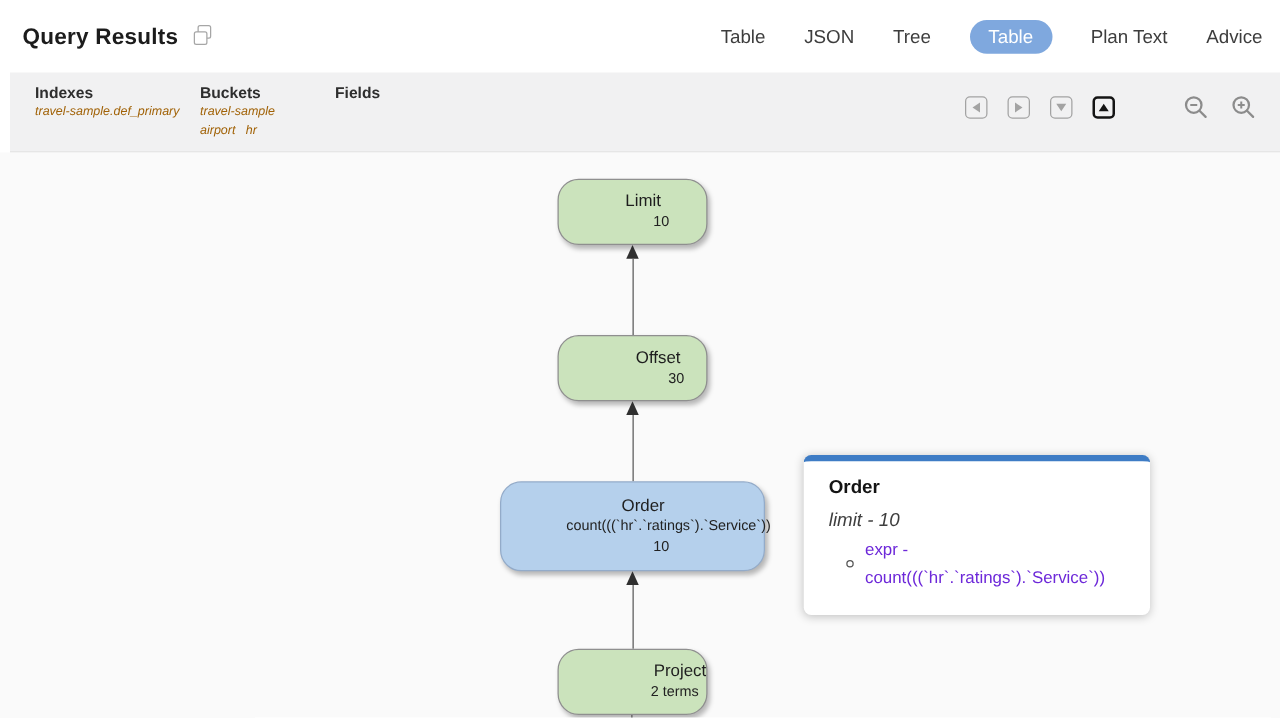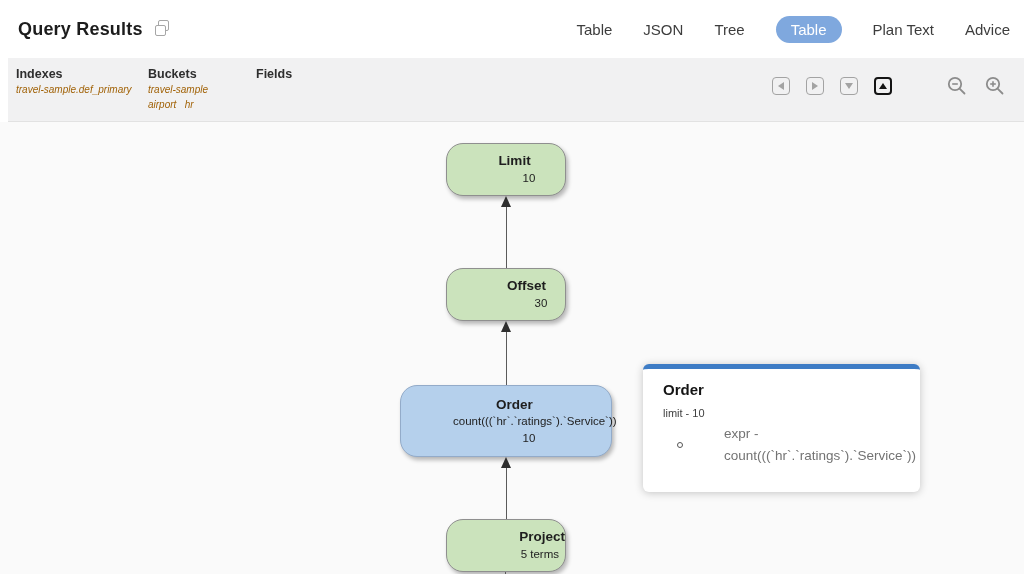--- a/index.html
+++ b/index.html
@@ -16,21 +16,21 @@
     border:1.5px solid #a6a6a6; border-radius:2px; background:#fff; }
   .copy-icon .front { position:absolute; left:0; top:5px; width:11px; height:11px;
     border:1.5px solid #a6a6a6; border-radius:2px; background:#fff; }
   .tabs { margin-left:auto; display:flex; align-items:center; gap:31px; padding-right:14px; }
   .tab { font-size:15px; color:#3d3d3d; cursor:pointer; white-space:nowrap; }
   .tab.active { background:#7fa8de; color:#ffffff; border-radius:15px; padding:5px 15px; }
 
   
   .infobar { position:absolute; left:8px; top:58px; width:1016px; height:64px;
     background:#f1f1f2; border-bottom:1px solid #e2e2e2;
-    display:flex; align-items:flex-start; padding:9px 0 0 8px; }
+    display:flex; align-items:flex-start; padding:9px 0 0 20px; }
   .info-col { margin-right:0; }
   .info-label { font-size:12.5px; font-weight:700; color:#2e2e2e; margin-bottom:2px; }
   .info-value { font-size:10px; font-style:italic; color:#a16207; line-height:1.45; white-space:pre-wrap; }
   .col-indexes { width:132px; }
   .col-buckets { width:108px; }
   .col-fields  { width:468px; }
 
   .bar-tools { margin-left:auto; display:flex; align-items:center; padding-top:8px; }
   .nav-btn { width:18px; height:18px; border:1.5px solid #a3a3a3; border-radius:4px;
     display:inline-flex; align-items:center; justify-content:center;
@@ -44,37 +44,37 @@
   .zoom-btn { width:22px; height:22px; margin-left:16px; cursor:pointer; }
   .zoom-group { margin-left:22px; margin-right:18px; display:flex; align-items:center; }
 
   
   .canvas { position:absolute; left:0; top:122px; width:1024px; height:452px; background:#fafafa; }
 
   .node { position:absolute; border-radius:17px; text-align:center; cursor:pointer;
     box-shadow:2px 3px 4px rgba(0,0,0,0.28); display:flex; flex-direction:column; justify-content:center; }
   .node-green { background:#cbe3bc; border:1px solid #8f8f8f; }
   .node-blue  { background:#b5d0ec; border:1px solid #93abc9; }
-  .node-title { font-size:13.5px; font-weight:700; color:#1e1e1e; line-height:1.3;margin-left:17px; }
+  .node-title { font-size:13.5px; font-weight:400; color:#1e1e1e; line-height:1.3;margin-left:17px; }
   .node-detail { font-size:11.5px; color:#222; line-height:1.45; padding:0 6px;margin-left:46px; }
 
   .connector { position:absolute; width:12px; display:flex; flex-direction:column; align-items:center; }
   .connector .arrowhead { width:0; height:0; border-left:5px solid transparent;
     border-right:5px solid transparent; border-bottom:11px solid #2f2f2f; }
   .connector .line { width:1px; flex:1; background:#5a5a5a; }
   .stub { position:absolute; width:1px; background:#5a5a5a; }
 
   
   .tooltip { position:absolute; left:643px; top:242px; width:277px; min-height:128px;
     background:#ffffff; border-radius:6px; border-top:5px solid #3e7cc5;
     box-shadow:0 1px 8px rgba(0,0,0,0.22); padding:12px 18px 14px 20px; }
   .tooltip-title { font-size:15px; font-weight:700; color:#141414; margin-bottom:7px; }
-  .tooltip-line { font-size:11px; color:#3e3e3e; line-height:1.62; }
-  .tooltip-bullet { display:flex; align-items:center; font-size:13.5px; color:#737373;
-    line-height:1.62; padding-left:14px;gap:32px; }
+  .tooltip-line { font-size:15px; color:#3e3e3e; line-height:1.62;font-style:italic; }
+  .tooltip-bullet { display:flex; align-items:center; font-size:13.5px; color:#6d28d9;
+    line-height:1.62; padding-left:14px; }
   .bullet-dot { width:6px; height:6px; border:1.5px solid #555; border-radius:50%;
     margin-right:9px; flex:0 0 auto; background:#fff; }
 </style>
 </head>
 <body>
 
 <div class="page">
 
   <div class="header">
     <div class="title">Query Results</div>
@@ -163,21 +163,21 @@
       <div class="node-detail">10</div>
     </div>
 
     <div class="connector" style="left:500px; top:335px; height:62px;">
       <div class="arrowhead"></div>
       <div class="line"></div>
     </div>
 
     <div class="node node-green" style="left:446px; top:397px; width:120px; height:53px;text-align:right;">
       <div class="node-title">Project</div>
-      <div class="node-detail">5 terms</div>
+      <div class="node-detail">2 terms</div>
     </div>
 
     <div class="stub" style="left:505px; top:450px; height:4px;"></div>
 
     <div class="tooltip">
       <div class="tooltip-title">Order</div>
       <div class="tooltip-line">limit - 10</div>
       <div class="tooltip-bullet">
         <span class="bullet-dot"></span>
         <span>expr - count(((`hr`.`ratings`).`Service`))</span>

